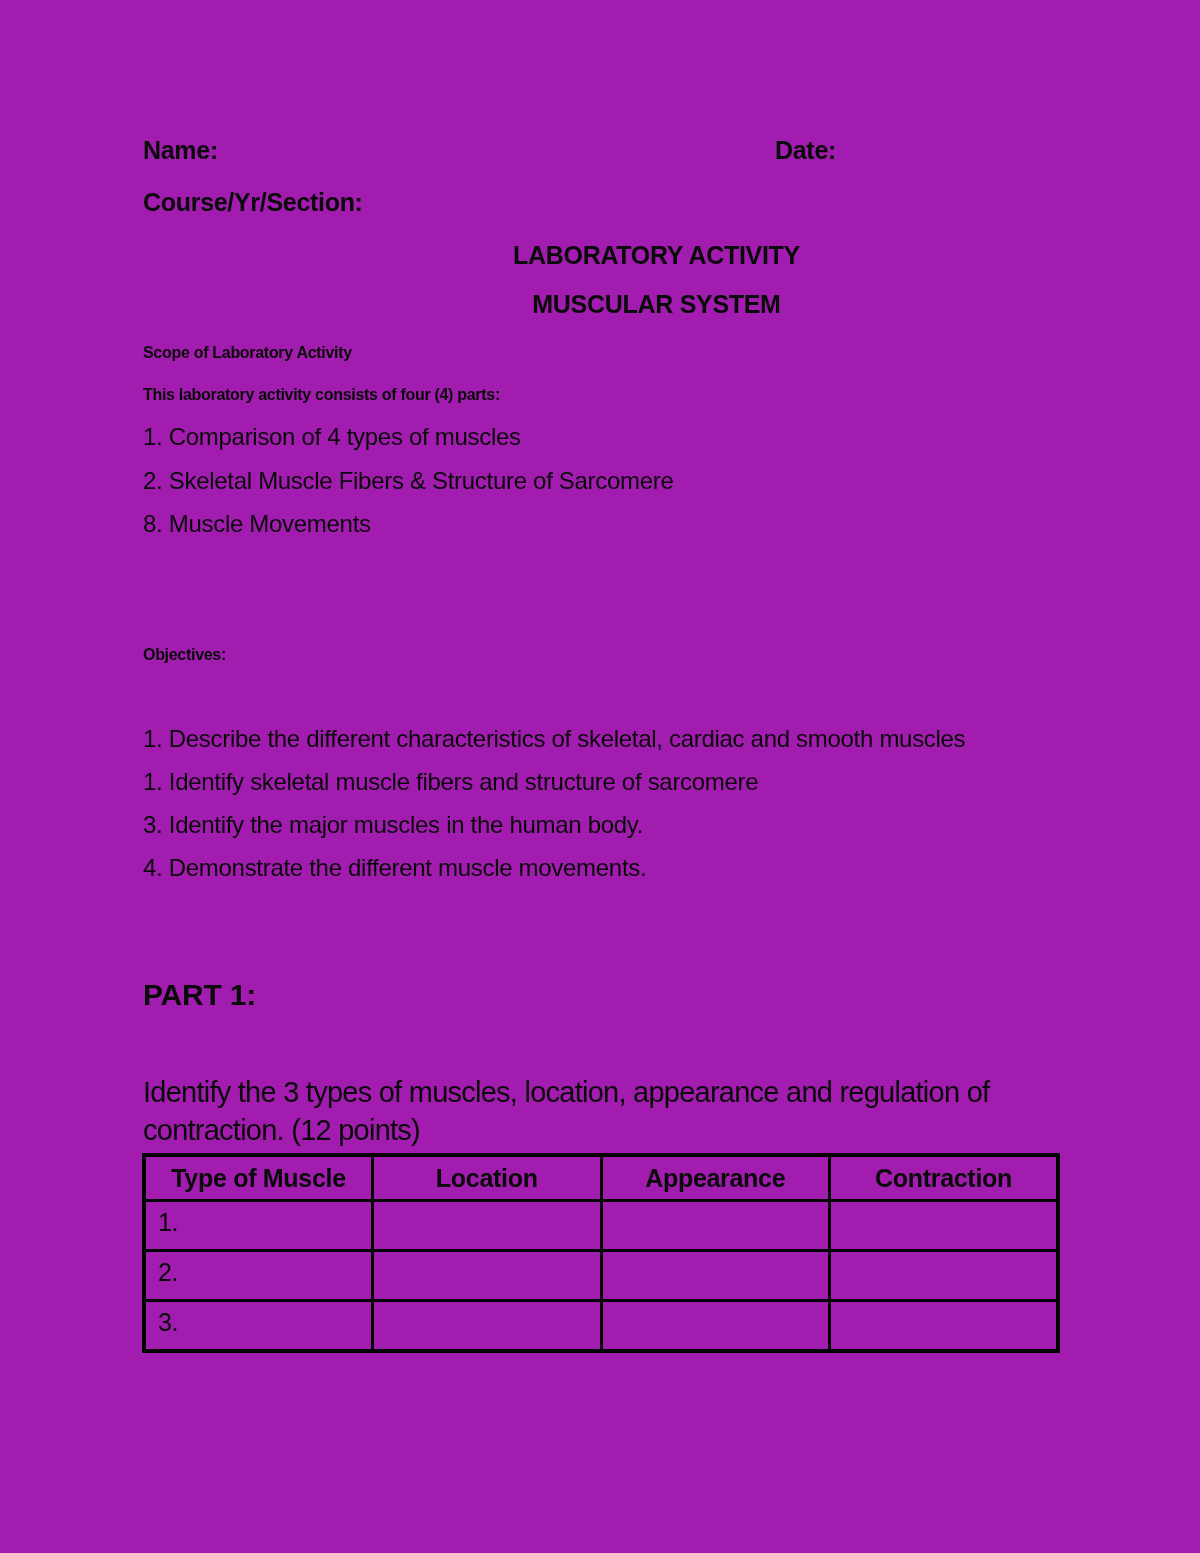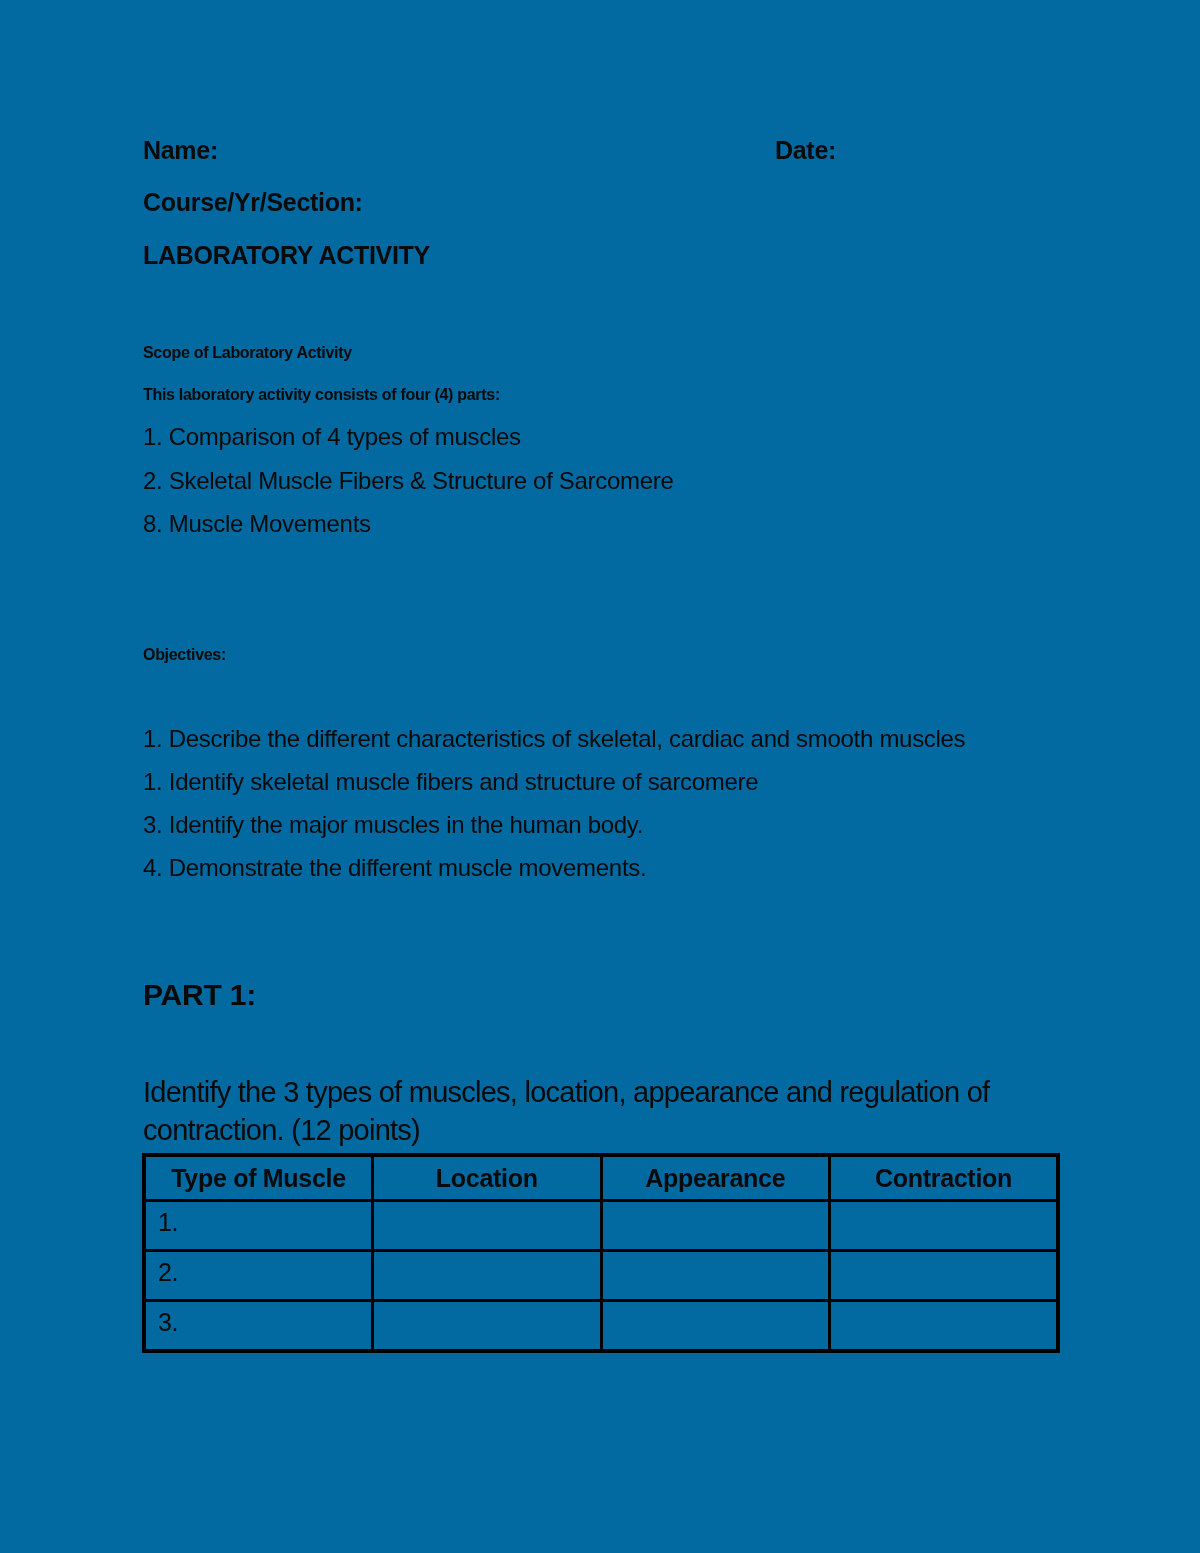--- a/index.html
+++ b/index.html
@@ -1,35 +1,35 @@
 <!DOCTYPE html>
 <html><head>
 <meta charset="utf-8">
 <style>
   html, body { margin: 0; padding: 0; background: #ffffff; }
   .page {
     position: relative;
     width: 1200px;
     height: 1553px;
-    background: #0369a1;
+    background: #a21caf;
     color: #0a0a0a;
     font-family: "Liberation Sans", sans-serif;
     letter-spacing: -0.3px;
     overflow: hidden;
   }
   .abs { position: absolute; left: 143px; }
   .b { font-weight: bold; }
   .fs25 { font-size: 25px; line-height: 32px; }
   .fs24 { font-size: 16px; line-height: 32px; }
 
   .name-row { top: 134px; right: 30px; }
   .date-label { position: absolute; left: 632px; top: 0; }
   .course-row { top: 186px; }
 
-  .title-line1 { top: 239px; width: 1027px; }
+  .title-line1 { top: 239px; width: 1027px; text-align: center; }
   .title-line2 { top: 288px; width: 1027px; text-align: center; }
 
   .scope-heading { top: 337px; }
   .scope-intro   { top: 379px; }
   .scope-list    { top: 415px; }
   .scope-list .line { line-height: 43.5px; font-size: 24px; }
 
   .obj-heading { top: 639px; }
   .obj-intro   { top: 682px; }
   .obj-list    { top: 717px; }
@@ -74,20 +74,21 @@
 <div class="page">
 
   <div class="abs fs25 b name-row">
     <span>Name:</span>
     <span class="date-label">Date:</span>
   </div>
 
   <div class="abs fs25 b course-row">Course/Yr/Section:</div>
 
   <div class="abs fs25 b title-line1">LABORATORY ACTIVITY</div>
+  <div class="abs fs25 b title-line2">MUSCULAR SYSTEM</div>
 
   <div class="abs fs24 b scope-heading">Scope of Laboratory Activity</div>
   <div class="abs fs24 b scope-intro">This laboratory activity consists of four (4) parts:</div>
 
   <div class="abs scope-list">
     <div class="line">1. Comparison of 4 types of muscles</div>
     <div class="line">2. Skeletal Muscle Fibers &amp; Structure of Sarcomere</div>
     <div class="line">8. Muscle Movements</div>
   </div>
 

